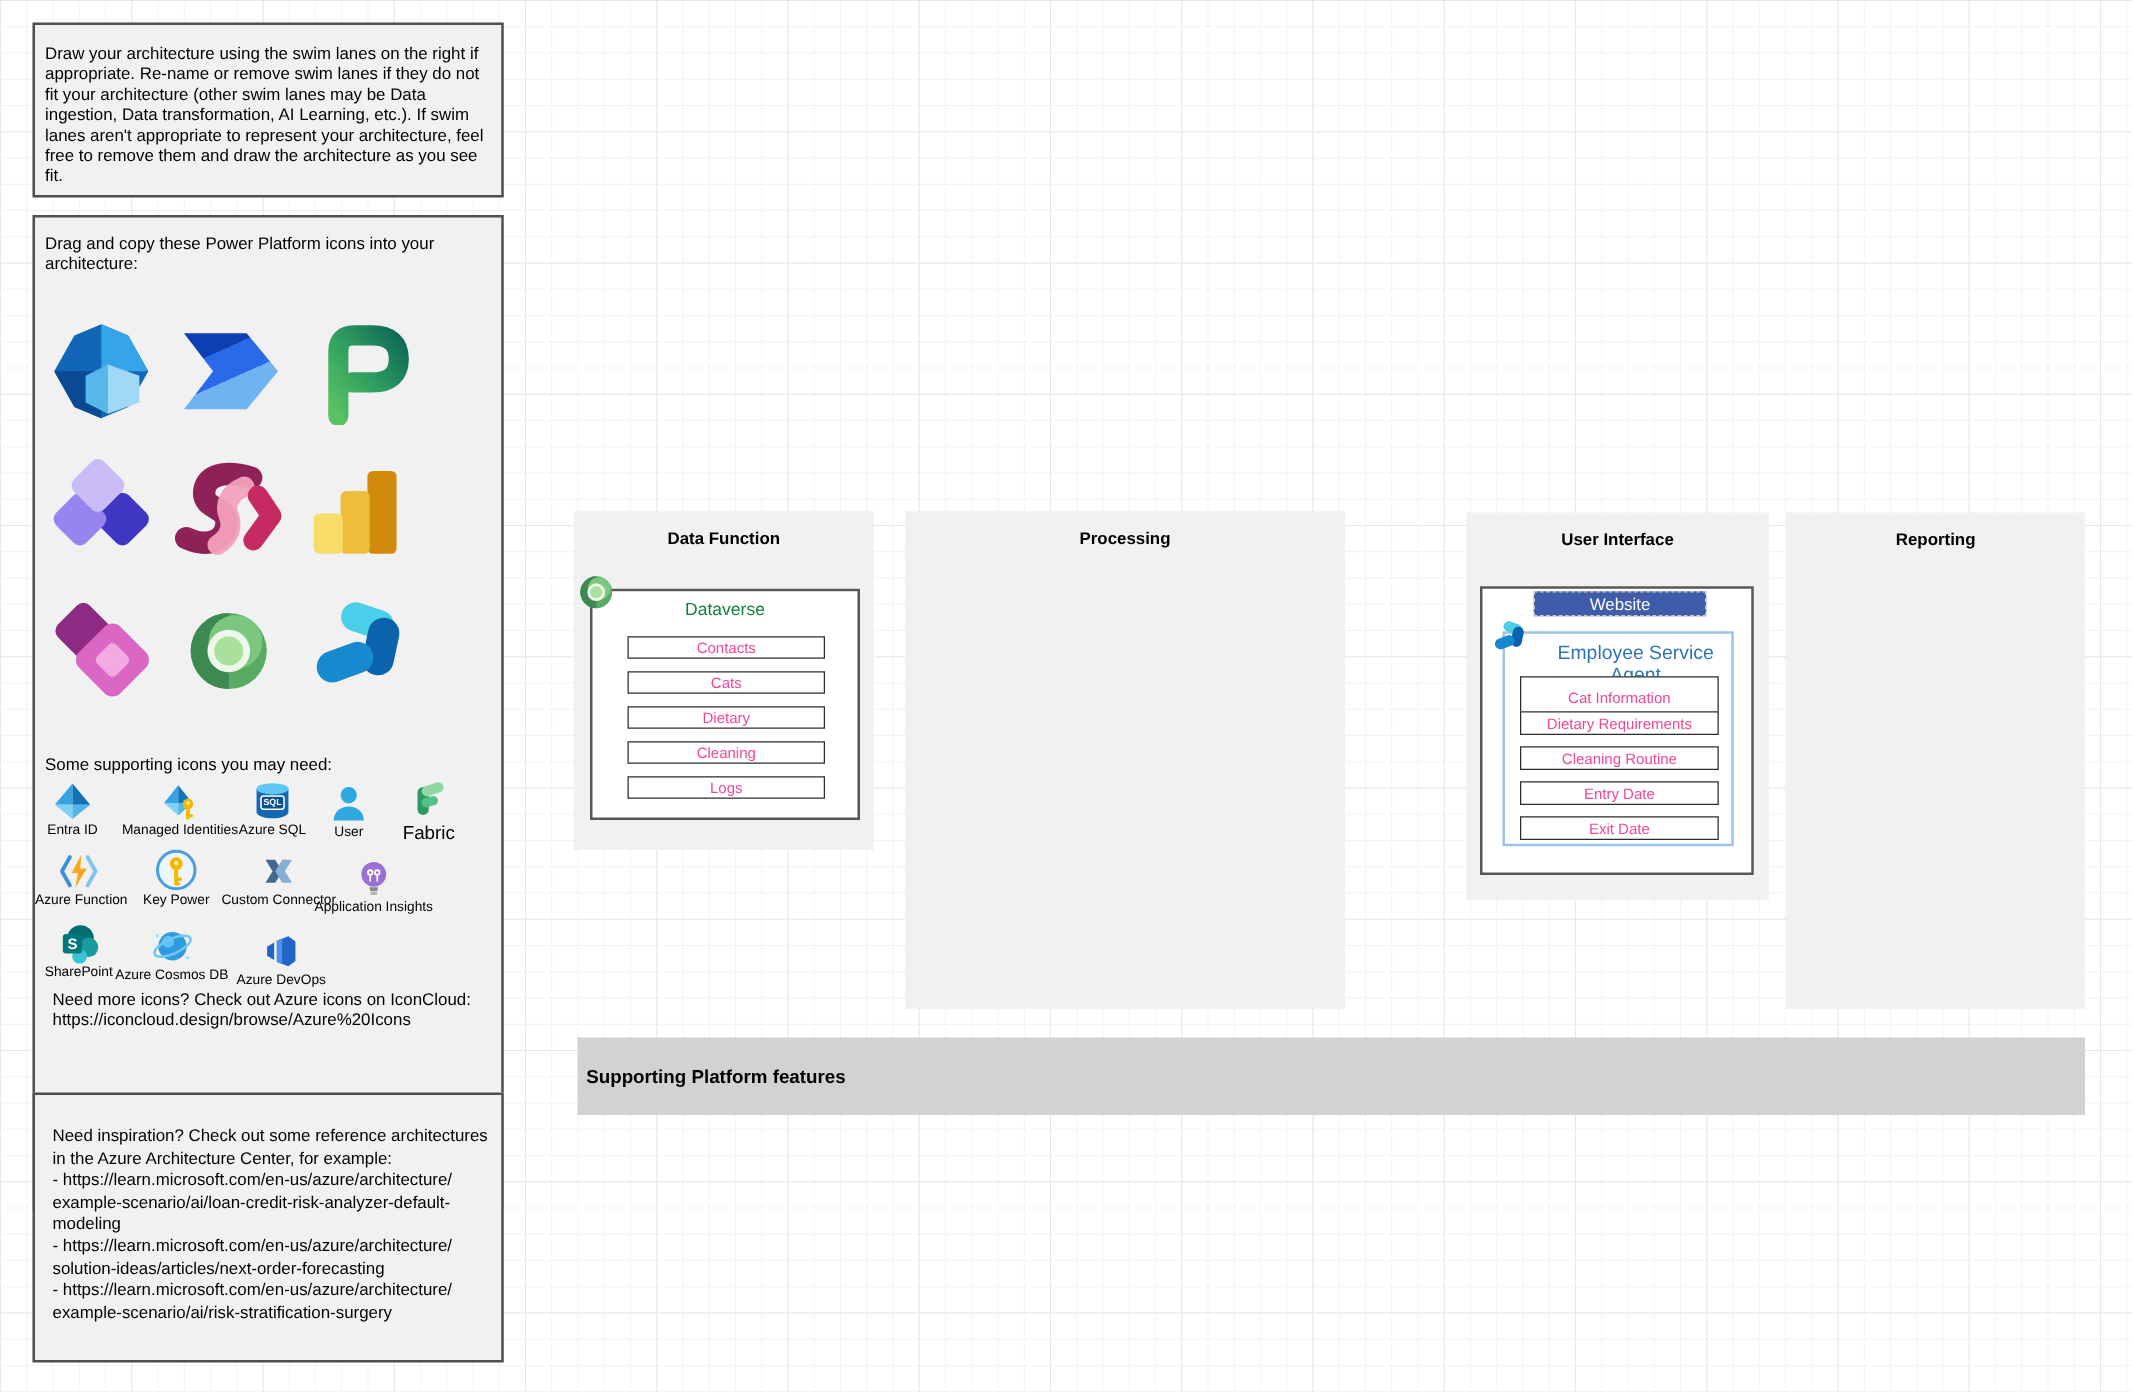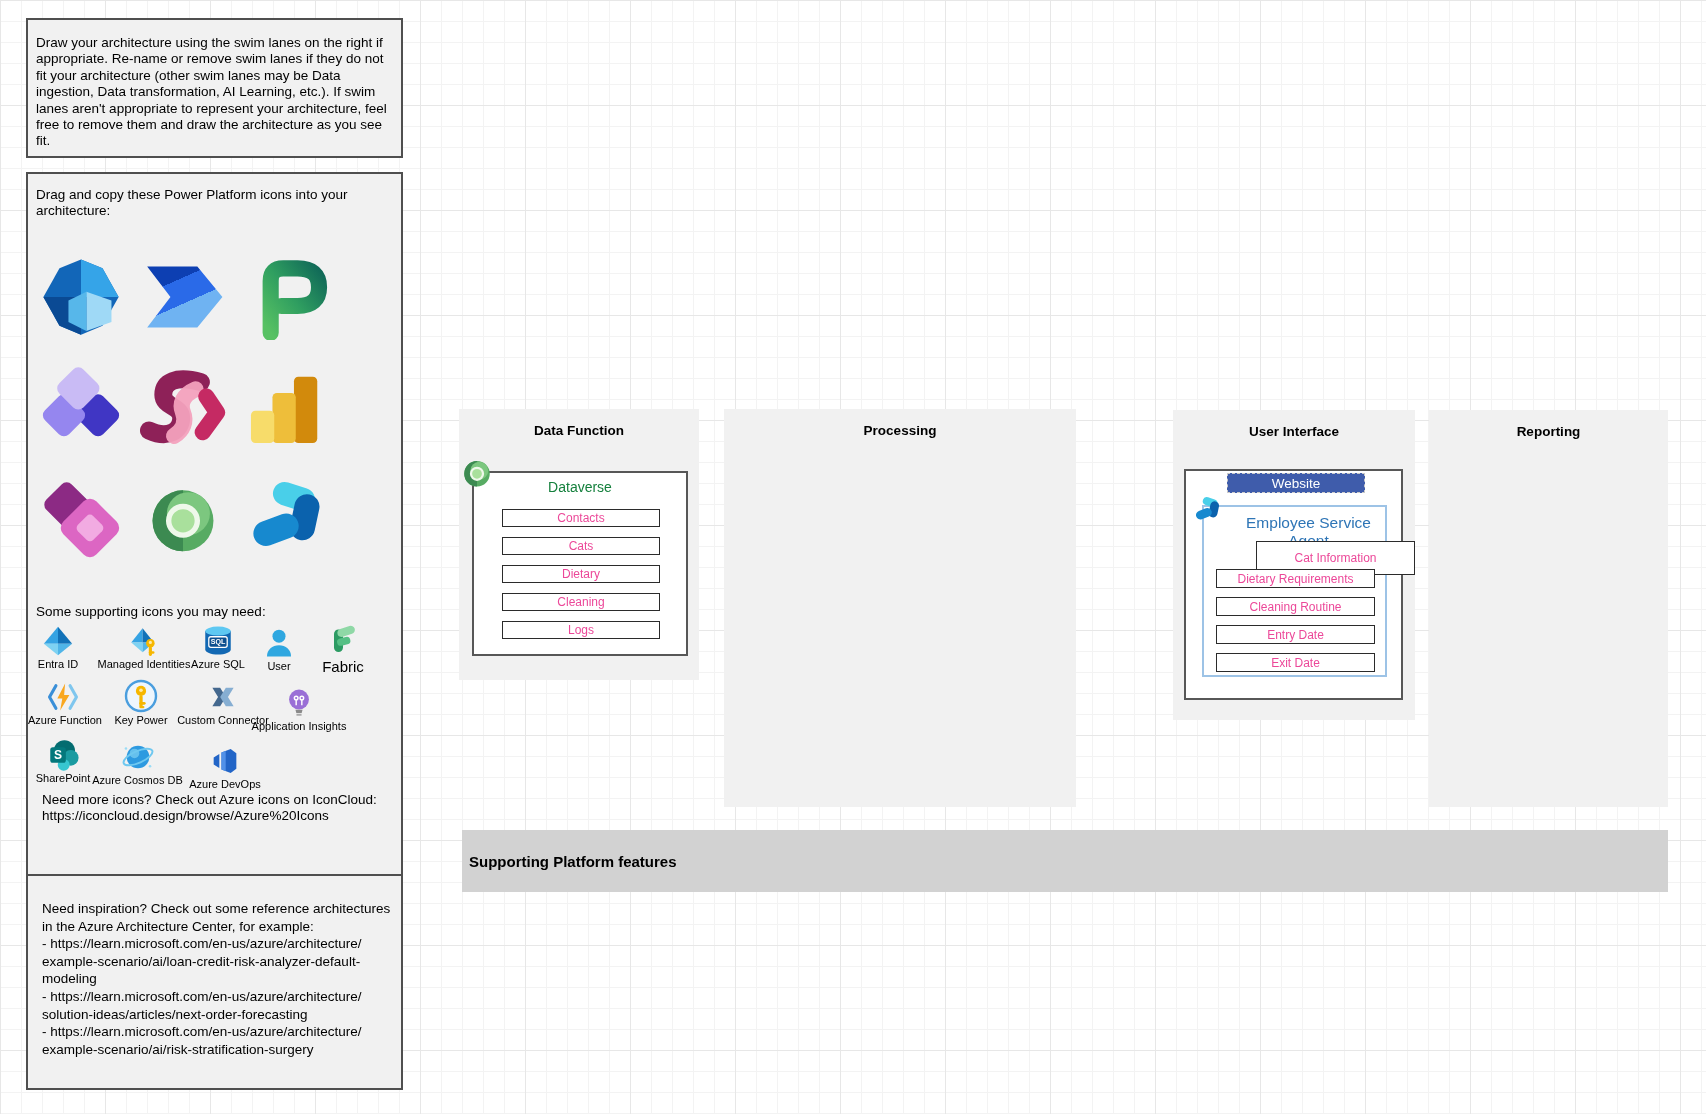--- a/index.html
+++ b/index.html
@@ -366,21 +366,21 @@
       <use href="#sym-copilot-studio"></use>
     </svg>
 
   <div class="abs wbox" style="left:1184px;top:469px;width:219px;height:231px;">
     <div class="web-bar abs" style="left:41px;top:2px;width:138px;height:20px;">
       <span>Website</span>
     </div>
   </div>
   <div class="abs esa" style="left:1202px;top:505px;width:185px;height:172px;">
     <span class="esa-title">Employee Service Agent</span>
-    <div class="node abs" style="left:12px;top:34px;width:159px;height:34px;margin-left:40px;">
+    <div class="node abs" style="left:12px;top:34px;width:159px;height:34px;">
         <span>Cat Information</span>
       </div>
     <div class="node abs" style="left:12px;top:62px;width:159px;height:19px;">
         <span>Dietary Requirements</span>
       </div>
     <div class="node abs" style="left:12px;top:90px;width:159px;height:19px;">
         <span>Cleaning Routine</span>
       </div>
     <div class="node abs" style="left:12px;top:118px;width:159px;height:19px;">
         <span>Entry Date</span>

